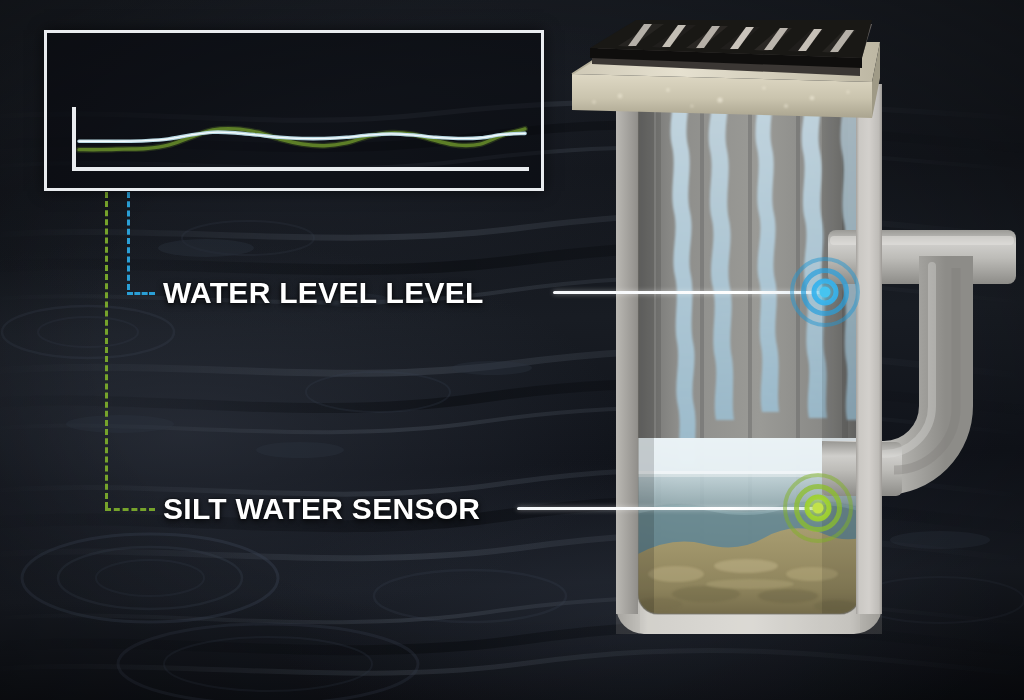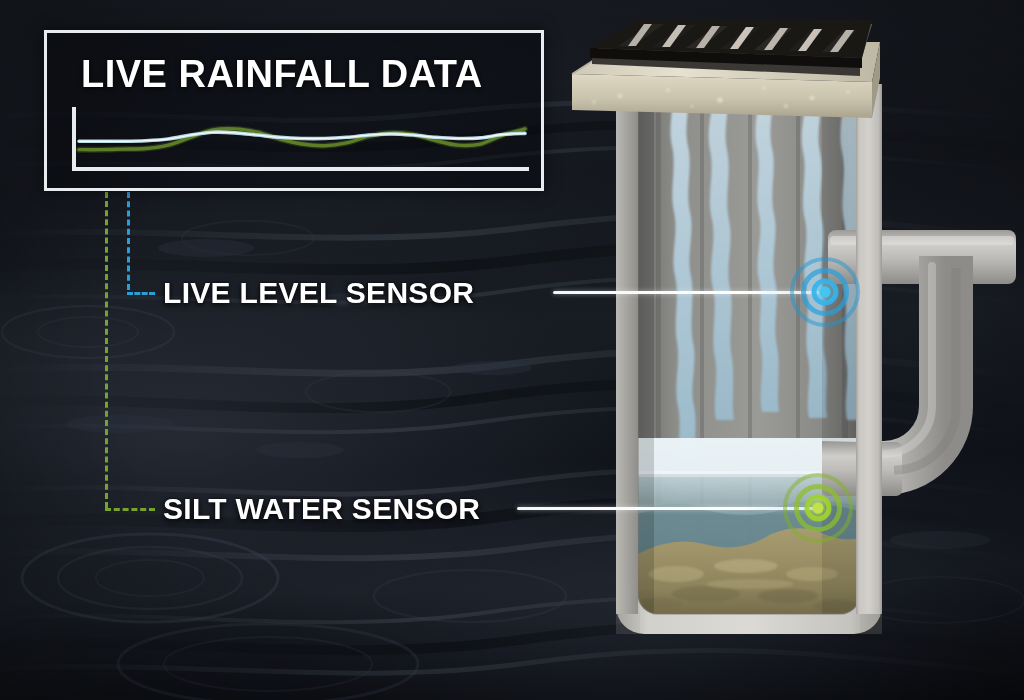--- a/index.html
+++ b/index.html
@@ -405,25 +405,24 @@
   <span class="ring r2"></span>
   <span class="ring r3"></span>
   <span class="core"></span>
 </div>
 
 <div class="dash-v" id="dash-blue-v"></div>
 <div class="dash-h" id="dash-blue-h"></div>
 <div class="dash-v" id="dash-green-v"></div>
 <div class="dash-h" id="dash-green-h"></div>
 
-<div class="sensor-label" id="label-water">LIVE LEVEL SENSOR</div>
+<div class="sensor-label" id="label-water">WATER LEVEL LEVEL</div>
 <div class="sensor-label" id="label-silt">SILT WATER SENSOR</div>
 
 <div id="panel">
-  <div id="panel-title">LIVE RAINFALL DATA</div>
   <svg id="chart" viewBox="0 0 466 72">
 
     <polyline id="chart-axis" points="9,2 9,62 462,62" fill="none" stroke="#e9ecef" stroke-width="4" stroke-linecap="square"></polyline>
 
     <path id="series-1" fill="none" stroke-width="3.4" stroke-linecap="round" stroke-linejoin="round" d="M14.00,42.64C17.72,42.64 28.87,42.73 36.30,42.64C43.73,42.55 51.17,42.27 58.60,42.08C66.03,41.89 73.47,42.17 80.90,41.52C88.33,40.87 95.77,40.03 103.20,38.16C110.63,36.29 118.07,32.84 125.50,30.32C132.93,27.80 140.37,24.44 147.80,23.04C155.23,21.64 162.67,21.55 170.10,21.92C177.53,22.29 184.97,23.60 192.40,25.28C199.83,26.96 207.27,30.04 214.70,32.00C222.13,33.96 229.57,35.92 237.00,37.04C244.43,38.16 251.87,38.91 259.30,38.72C266.73,38.53 274.17,37.51 281.60,35.92C289.03,34.33 296.47,30.88 303.90,29.20C311.33,27.52 318.77,26.12 326.20,25.84C333.63,25.56 341.07,26.21 348.50,27.52C355.93,28.83 363.37,31.91 370.80,33.68C378.23,35.45 385.67,37.60 393.10,38.16C400.53,38.72 407.97,38.72 415.40,37.04C422.83,35.36 430.27,30.60 437.70,28.08C445.13,25.56 456.28,22.95 460.00,21.92" stroke="#5d7f28"></path>
     <path id="series-1-glow" fill="none" stroke-width="6" stroke-linecap="round" stroke-linejoin="round" opacity=".3" d="M14.00,42.64C17.72,42.64 28.87,42.73 36.30,42.64C43.73,42.55 51.17,42.27 58.60,42.08C66.03,41.89 73.47,42.17 80.90,41.52C88.33,40.87 95.77,40.03 103.20,38.16C110.63,36.29 118.07,32.84 125.50,30.32C132.93,27.80 140.37,24.44 147.80,23.04C155.23,21.64 162.67,21.55 170.10,21.92C177.53,22.29 184.97,23.60 192.40,25.28C199.83,26.96 207.27,30.04 214.70,32.00C222.13,33.96 229.57,35.92 237.00,37.04C244.43,38.16 251.87,38.91 259.30,38.72C266.73,38.53 274.17,37.51 281.60,35.92C289.03,34.33 296.47,30.88 303.90,29.20C311.33,27.52 318.77,26.12 326.20,25.84C333.63,25.56 341.07,26.21 348.50,27.52C355.93,28.83 363.37,31.91 370.80,33.68C378.23,35.45 385.67,37.60 393.10,38.16C400.53,38.72 407.97,38.72 415.40,37.04C422.83,35.36 430.27,30.60 437.70,28.08C445.13,25.56 456.28,22.95 460.00,21.92" stroke="#5d7f28"></path>
     <path id="series-0" fill="none" stroke-width="3.6" stroke-linecap="round" stroke-linejoin="round" d="M14.00,34.24C17.72,34.24 28.87,34.24 36.30,34.24C43.73,34.24 51.17,34.33 58.60,34.24C66.03,34.15 73.47,34.05 80.90,33.68C88.33,33.31 95.77,32.93 103.20,32.00C110.63,31.07 118.07,29.20 125.50,28.08C132.93,26.96 140.37,25.65 147.80,25.28C155.23,24.91 162.67,25.37 170.10,25.84C177.53,26.31 184.97,27.33 192.40,28.08C199.83,28.83 207.27,29.76 214.70,30.32C222.13,30.88 229.57,31.25 237.00,31.44C244.43,31.63 251.87,31.63 259.30,31.44C266.73,31.25 274.17,30.88 281.60,30.32C289.03,29.76 296.47,28.64 303.90,28.08C311.33,27.52 318.77,26.96 326.20,26.96C333.63,26.96 341.07,27.52 348.50,28.08C355.93,28.64 363.37,29.76 370.80,30.32C378.23,30.88 385.67,31.35 393.10,31.44C400.53,31.53 407.97,31.53 415.40,30.88C422.83,30.23 430.27,28.27 437.70,27.52C445.13,26.77 456.28,26.59 460.00,26.40" stroke="#b9d9e3"></path>
     <path id="series-0-core" fill="none" stroke="#ffffff" stroke-width="1.3" opacity=".85" stroke-linecap="round" stroke-linejoin="round" d="M14.00,34.24C17.72,34.24 28.87,34.24 36.30,34.24C43.73,34.24 51.17,34.33 58.60,34.24C66.03,34.15 73.47,34.05 80.90,33.68C88.33,33.31 95.77,32.93 103.20,32.00C110.63,31.07 118.07,29.20 125.50,28.08C132.93,26.96 140.37,25.65 147.80,25.28C155.23,24.91 162.67,25.37 170.10,25.84C177.53,26.31 184.97,27.33 192.40,28.08C199.83,28.83 207.27,29.76 214.70,30.32C222.13,30.88 229.57,31.25 237.00,31.44C244.43,31.63 251.87,31.63 259.30,31.44C266.73,31.25 274.17,30.88 281.60,30.32C289.03,29.76 296.47,28.64 303.90,28.08C311.33,27.52 318.77,26.96 326.20,26.96C333.63,26.96 341.07,27.52 348.50,28.08C355.93,28.64 363.37,29.76 370.80,30.32C378.23,30.88 385.67,31.35 393.10,31.44C400.53,31.53 407.97,31.53 415.40,30.88C422.83,30.23 430.27,28.27 437.70,27.52C445.13,26.77 456.28,26.59 460.00,26.40"></path>
   </svg>
 </div>

